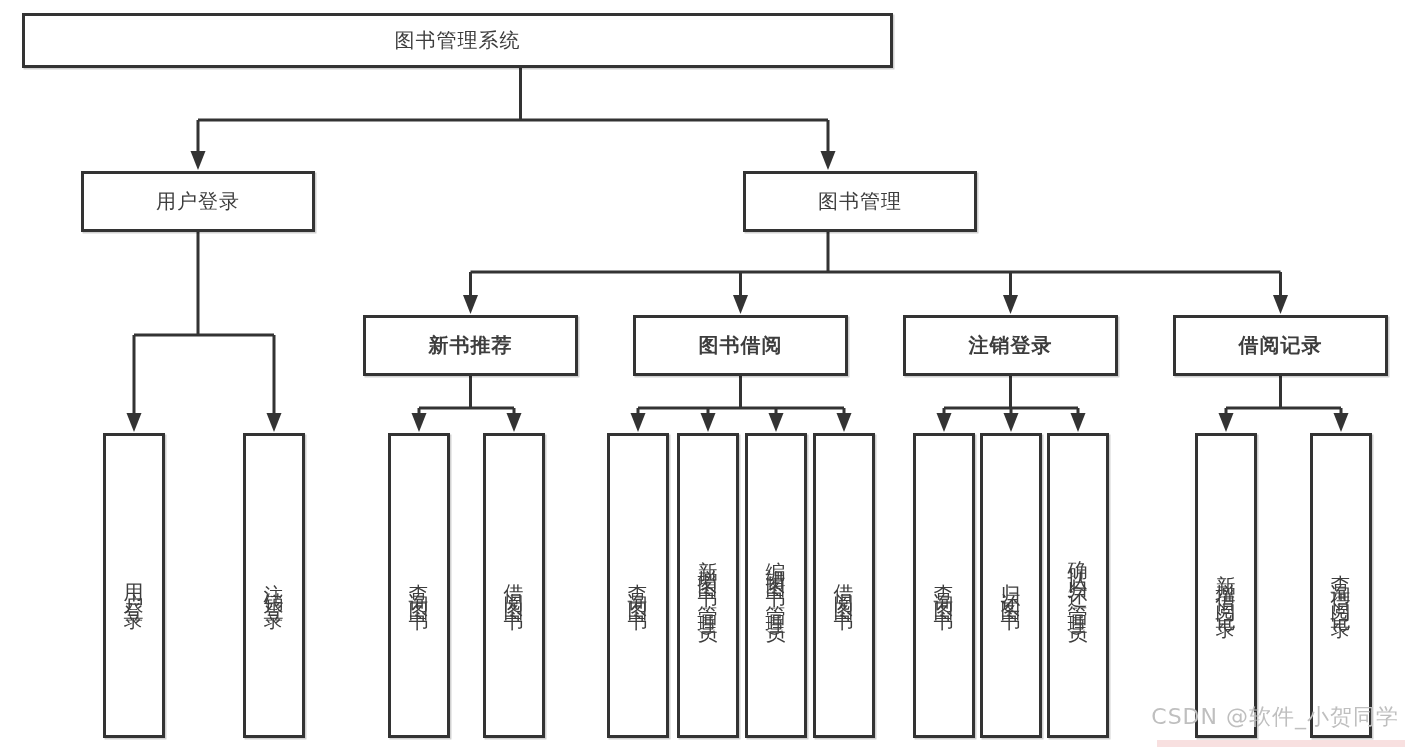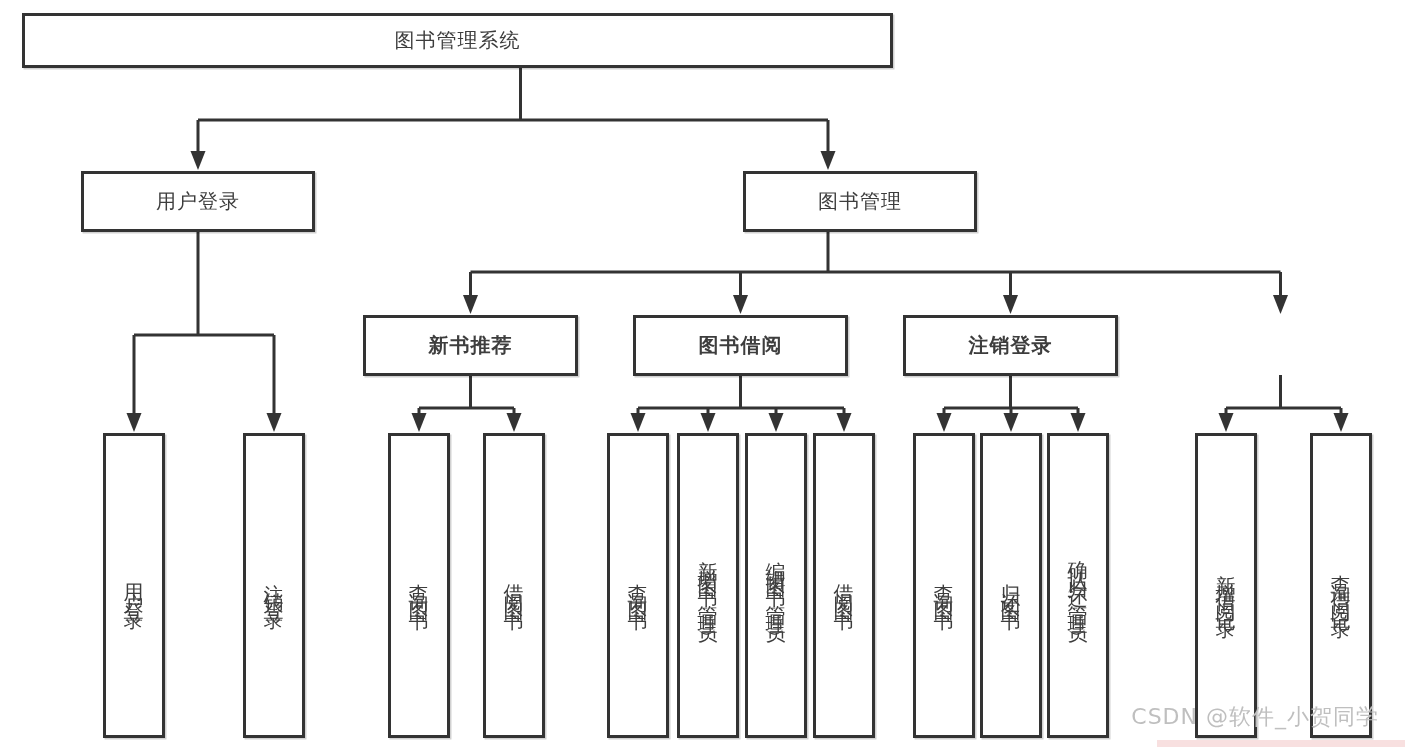--- a/index.html
+++ b/index.html
@@ -38,21 +38,21 @@
   .leaf{top:433px;height:305px;width:62px;}
   .leaf span{
     writing-mode:vertical-rl;
     text-orientation:mixed;
     letter-spacing:9px;
     line-height:1;
     white-space:nowrap;
   }
   .watermark{
     position:absolute;
-    top:702px;right:26px;
+    top:702px;right:6px;
     font-size:22px;
     color:var(--wm);
     letter-spacing:1px;
     z-index:5;
     white-space:nowrap;
     text-align:right;
   }
   .wm-accent{
     position:absolute;
     left:1157px;top:740px;
@@ -115,20 +115,23 @@
 
   <div class="box h3" style="left:363px">
     <span>新书推荐</span>
   </div>
   <div class="box h3" style="left:633px">
     <span>图书借阅</span>
   </div>
   <div class="box h3" style="left:903px">
     <span>注销登录</span>
   </div>
+  <div class="box h3" style="left:1173px">
+    <span>借阅记录</span>
+  </div>
 
   <div class="box leaf" style="left:103px">
     <span>用户登录</span>
   </div>
   <div class="box leaf" style="left:243px">
     <span>注销登录</span>
   </div>
   <div class="box leaf" style="left:388px">
     <span>查询图书</span>
   </div>

